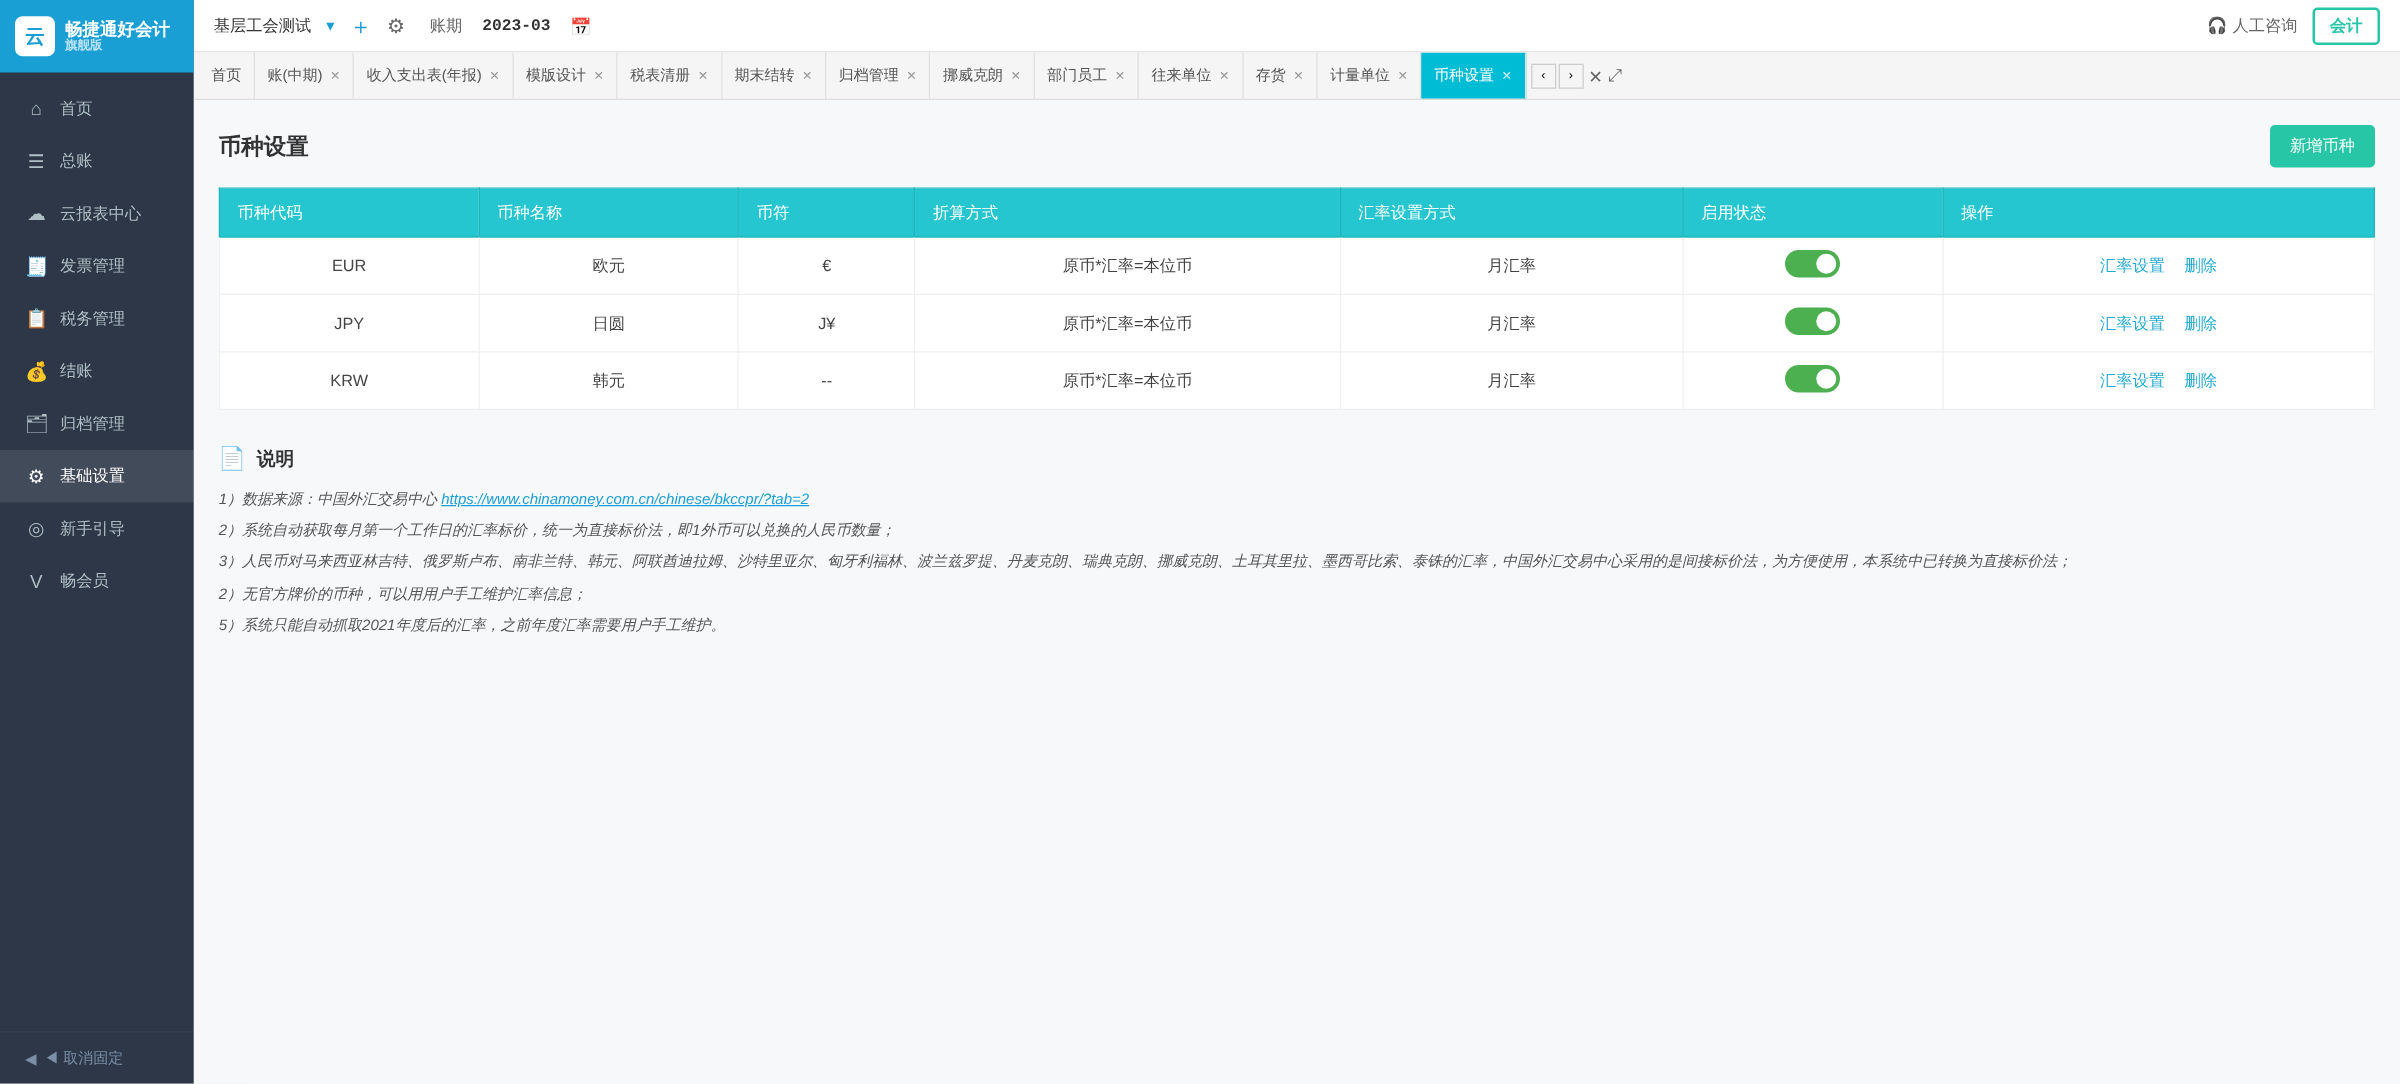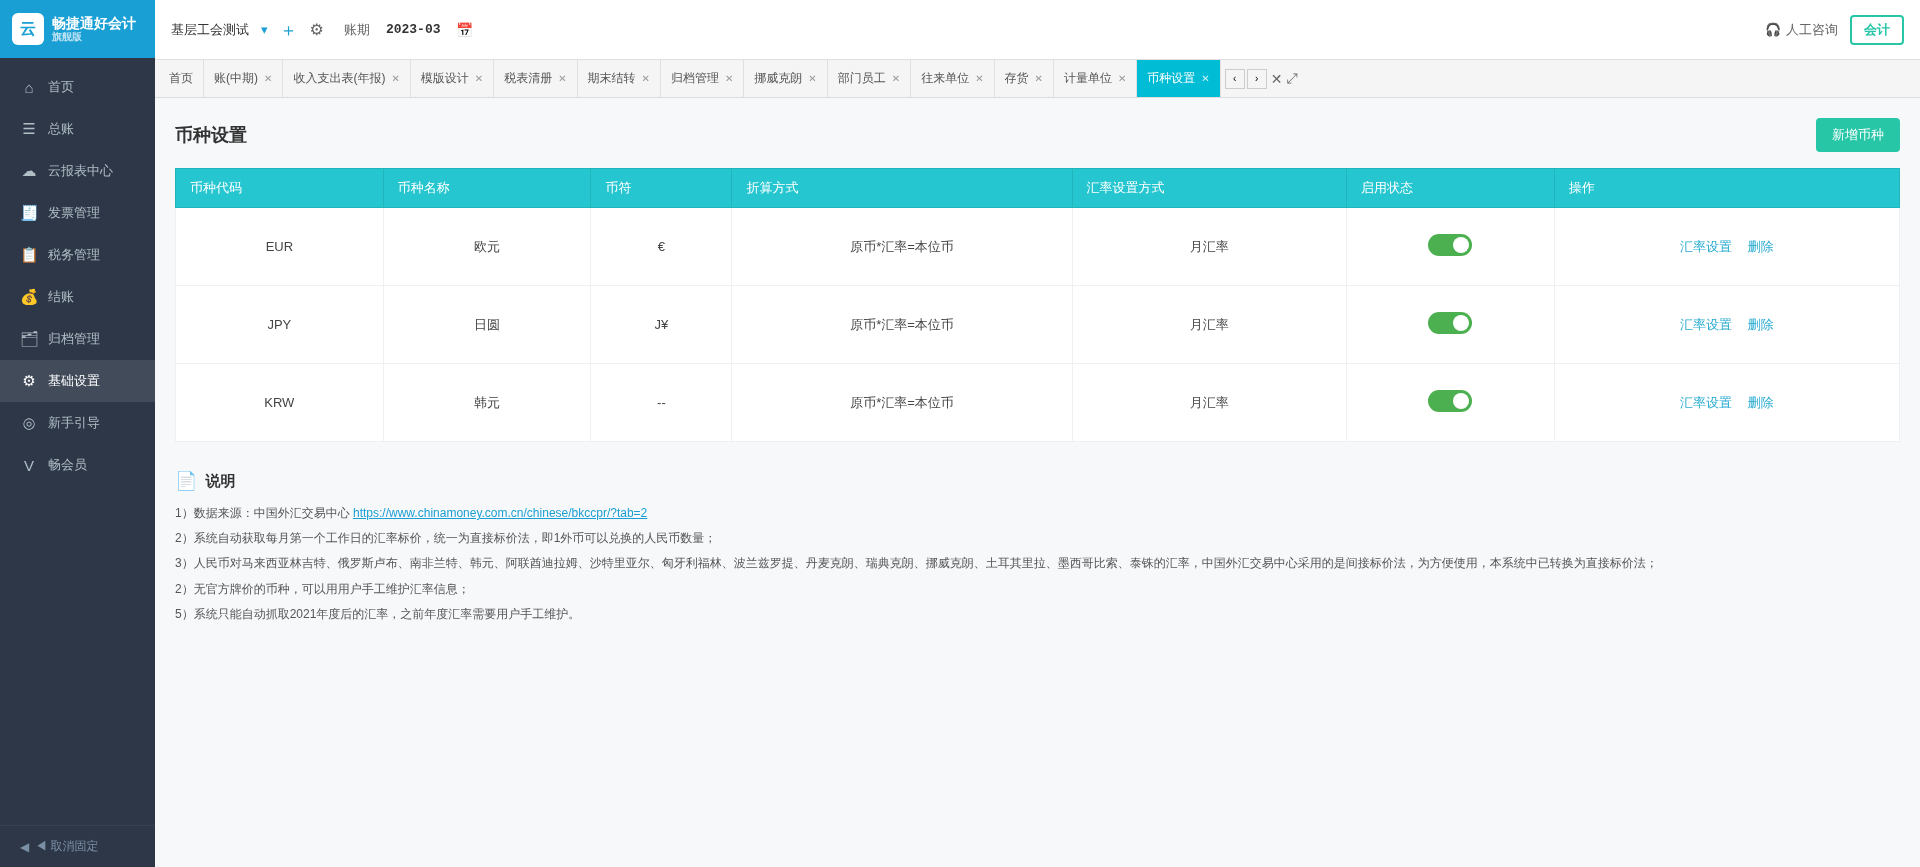--- a/index.html
+++ b/index.html
@@ -55,21 +55,21 @@
       display: flex; align-items: center; gap: 6px;
       cursor: pointer;
       border-top: 1px solid rgba(255,255,255,0.05);
     }
 
     
     .main-area { flex: 1; display: flex; flex-direction: column; overflow: hidden; }
 
     
     .topbar {
-      height: 60px;
+      height: 42px;
       background: white;
       display: flex;
       align-items: center;
       padding: 0 16px;
       border-bottom: 1px solid #e0e0e0;
       gap: 12px;
     }
     .topbar-right { margin-left: auto; display: flex; align-items: center; gap: 12px; }
     .topbar-support { display: flex; align-items: center; gap: 4px; color: #666; font-size: 13px; cursor: pointer; }
     .btn-accounting {
@@ -133,21 +133,21 @@
       background: #26c6d0;
       color: white;
       padding: 10px 14px;
       font-size: 13px;
       font-weight: normal;
       text-align: left;
       border: 1px solid #20b5bb;
     }
     .data-table tbody tr { border-bottom: 1px solid #eee; }
     .data-table tbody td {
-      padding: 26px 14px;
+      padding: 10px 14px;
       text-align: center;
       font-size: 13px;
       color: #444;
       border: 1px solid #f0f0f0;
     }
     .action-link { color: #26aad0; cursor: pointer; text-decoration: none; margin: 0 6px; }
 
     
     .toggle-switch {
       display: inline-flex; align-items: center;
@@ -162,21 +162,21 @@
     }
 
     
     .notes-section { margin-top: 28px; }
     .notes-title {
       display: flex; align-items: center; gap: 8px;
       font-size: 15px; font-weight: bold; color: #333;
       margin-bottom: 12px;
     }
     .notes-icon { color: #26aad0; font-size: 18px; }
-    .notes-list { padding-left: 0; list-style: none; }
+    .notes-list { padding-left: 0; list-style: none; font-style: italic; }
     .notes-list li { margin-bottom: 6px; font-size: 12px; color: #555; line-height: 1.6; }
     .notes-link { color: #1a9fd4; text-decoration: underline; }
   </style>
 </head>
 <body>
 
 <div class="sidebar">
   <div class="sidebar-logo">
     <div class="logo-icon">云</div>
     <div class="logo-text">

